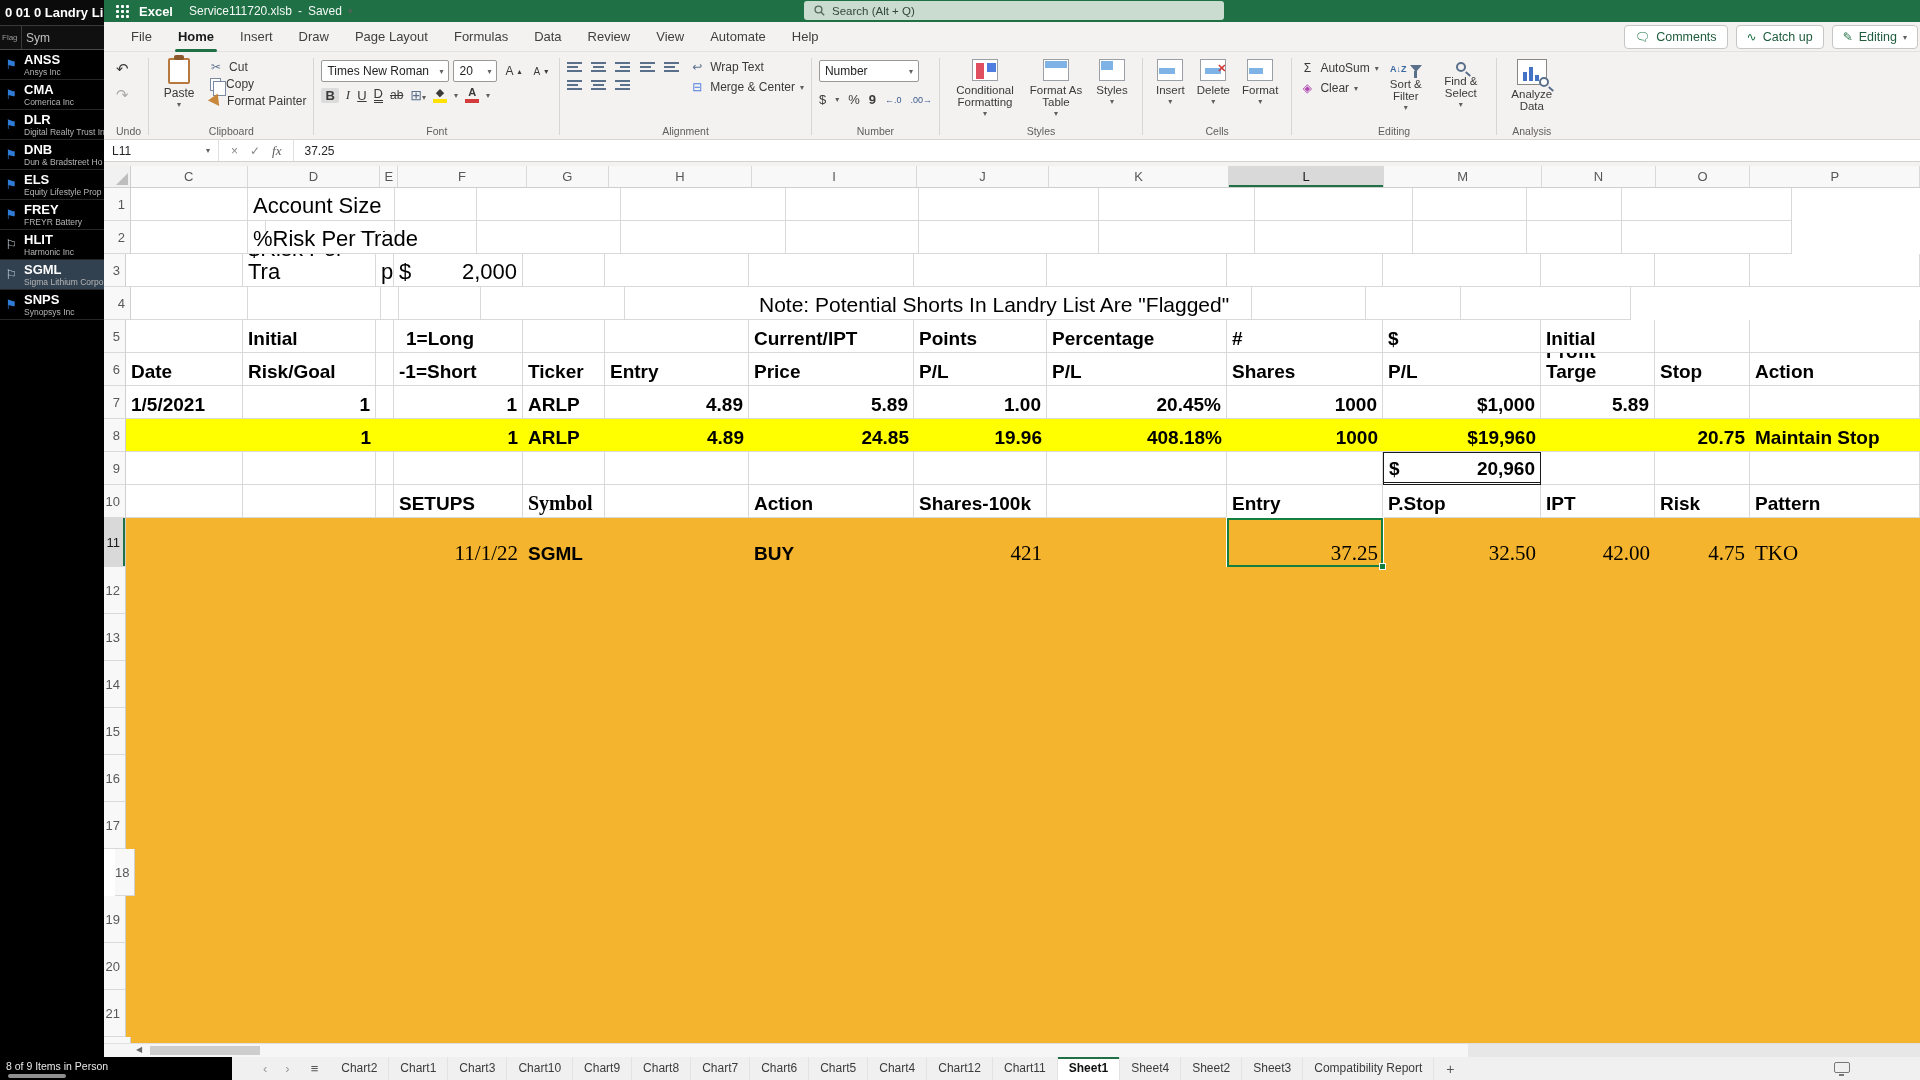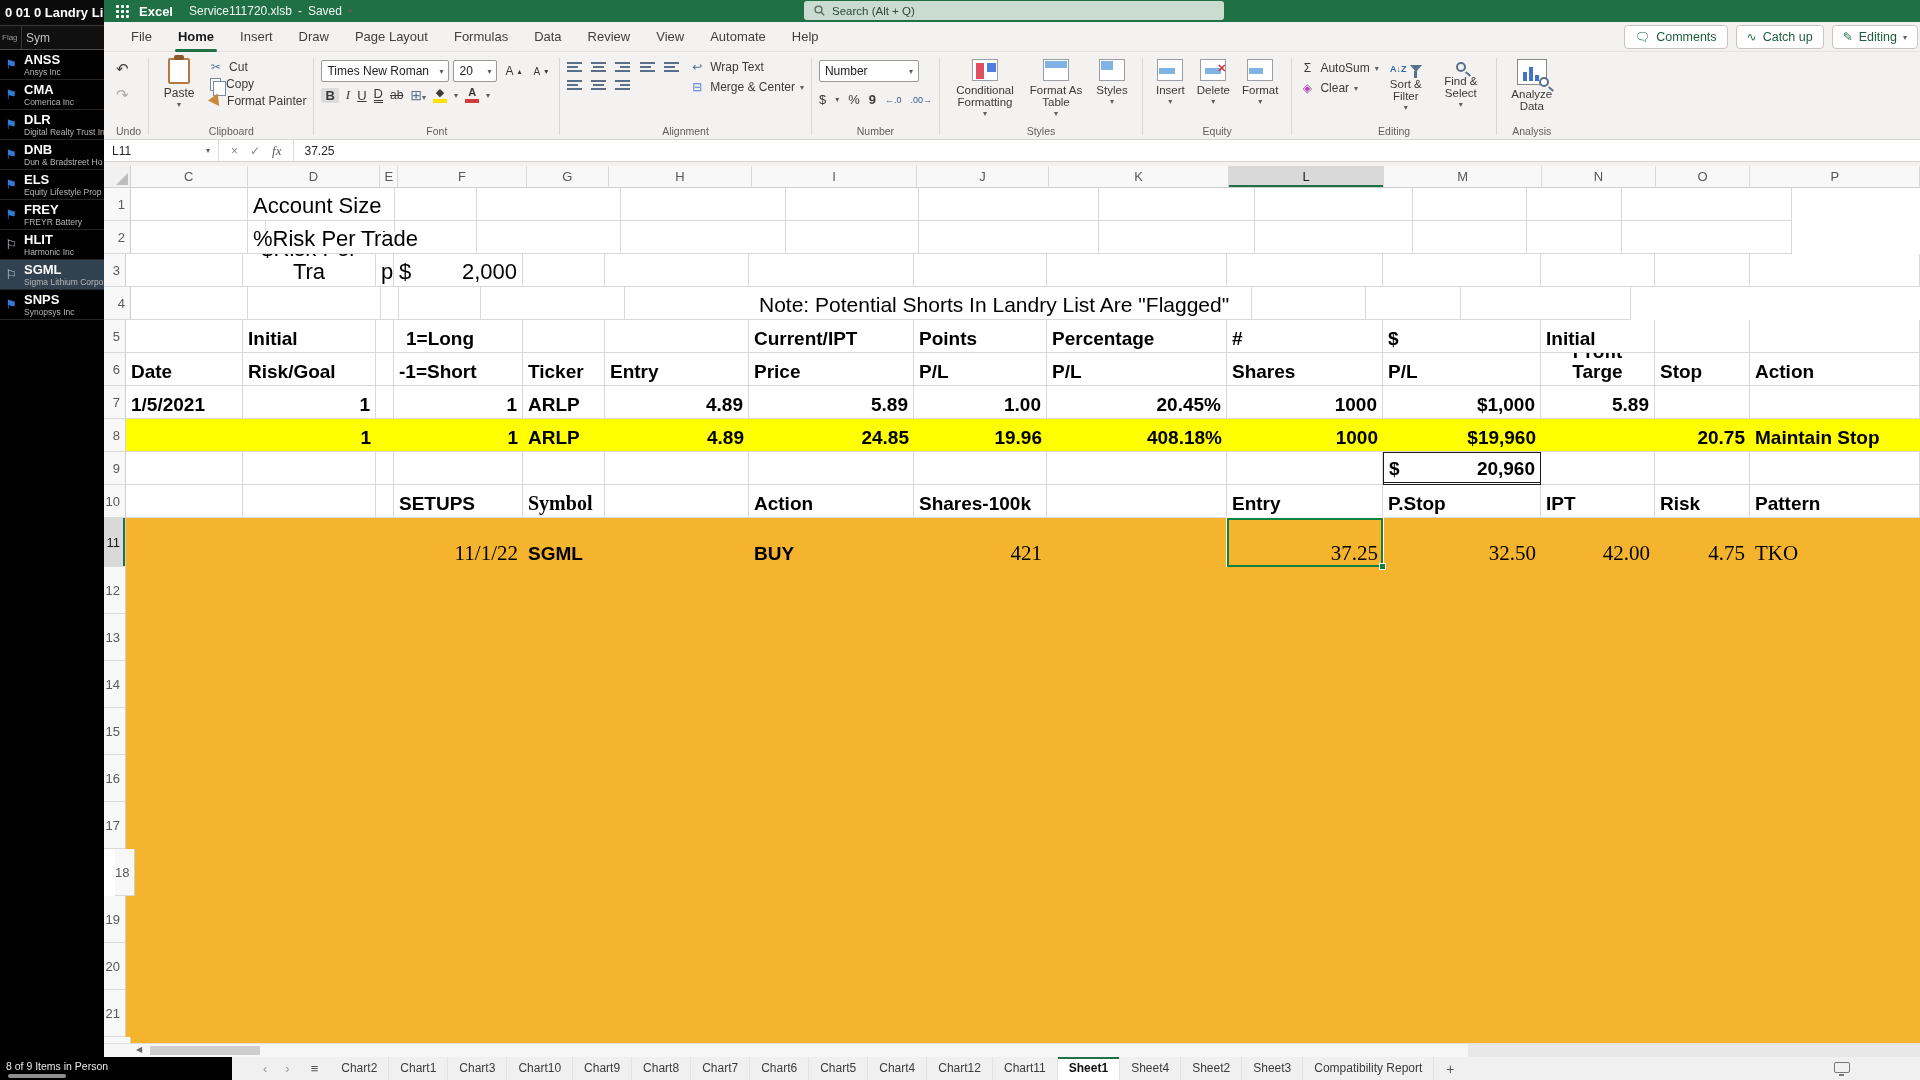--- a/index.html
+++ b/index.html
@@ -124,21 +124,21 @@
   
   .gridwrap { position:absolute; top:166px; left:0; width:1816px; height:877px; overflow:hidden; background:#fff; }
   .colhdr { display:flex; height:22px; background:#f8f8f8; border-bottom:1px solid #cfcfcf; }
   .corner { width:27px; background:#f1f1f1; border-right:1px solid #cfcfcf; position:relative; }
   .corner::after { content:""; position:absolute; right:2px; bottom:2px; border-left:12px solid transparent; border-bottom:12px solid #bdbdbd; }
   .chcell { font-size:13px; color:#585858; display:flex; align-items:center; justify-content:center; border-right:1px solid #d9d9d9; }
   .chcell.selhdr { background:#d9d9d9; color:#1b1b1b; box-shadow:inset 0 -2px 0 #1f7145; }
   .grow { display:flex; }
   .rhdr { width:27px; font-size:13px; color:#585858; display:flex; align-items:center; justify-content:flex-end; padding-right:5px; background:#f8f8f8; border-right:1px solid #cfcfcf; border-bottom:1px solid #d9d9d9; }
   .rhdr.selhdr { background:#d9d9d9; color:#1b1b1b; box-shadow:inset -2px 0 0 #1f7145; }
-  .rowcells { flex:1; display:flex; position:relative;text-align:center; }
+  .rowcells { flex:1; display:flex; position:relative; }
   .cell { display:flex; align-items:flex-end; padding:0 5px 3px 5px; color:#000; overflow:hidden; line-height:1.05; }
   .cell.bordered { border-right:1px solid #d9d9d9; border-bottom:1px solid #d9d9d9; }
   .cell.bbot { border-bottom:1px solid #d9d9d9; }
   .cell.al-r { justify-content:flex-end; }
   .cell.serif { font-family:"Liberation Serif",serif; }
   .cell.bold { font-weight:bold; }
   .cell.ovf { overflow:visible; white-space:nowrap; z-index:2; }
   .cell.acct { justify-content:space-between; }
   .cell.boxed { border:1.5px solid #1a1a1a !important; border-bottom:3px double #1a1a1a !important; }
   .cell.selcell { box-shadow:inset 0 0 0 2px #15803d, 0 0 0 1px #ffffff; position:relative; overflow:visible; }
@@ -501,21 +501,21 @@
               <span class="bb-ic mini-grid mg-del"></span>
               <span>Delete</span>
               <span class="chev">▾</span>
             </span>
           <span class="bigbtn">
               <span class="bb-ic mini-grid mg-fmt"></span>
               <span>Format</span>
               <span class="chev">▾</span>
             </span>
         </div>
-        <div class="rg-label">Equity</div>
+        <div class="rg-label">Cells</div>
       </div>
       <div class="vsep"></div>
 
       <div class="rgroup">
         <div class="rg-body">
           <div class="edit-left">
             <span class="sbtn">
                 <span class="ic" style="color:#3b3a39">Σ</span>
                 <span>AutoSum</span>
                 <span class="chev">▾</span>

